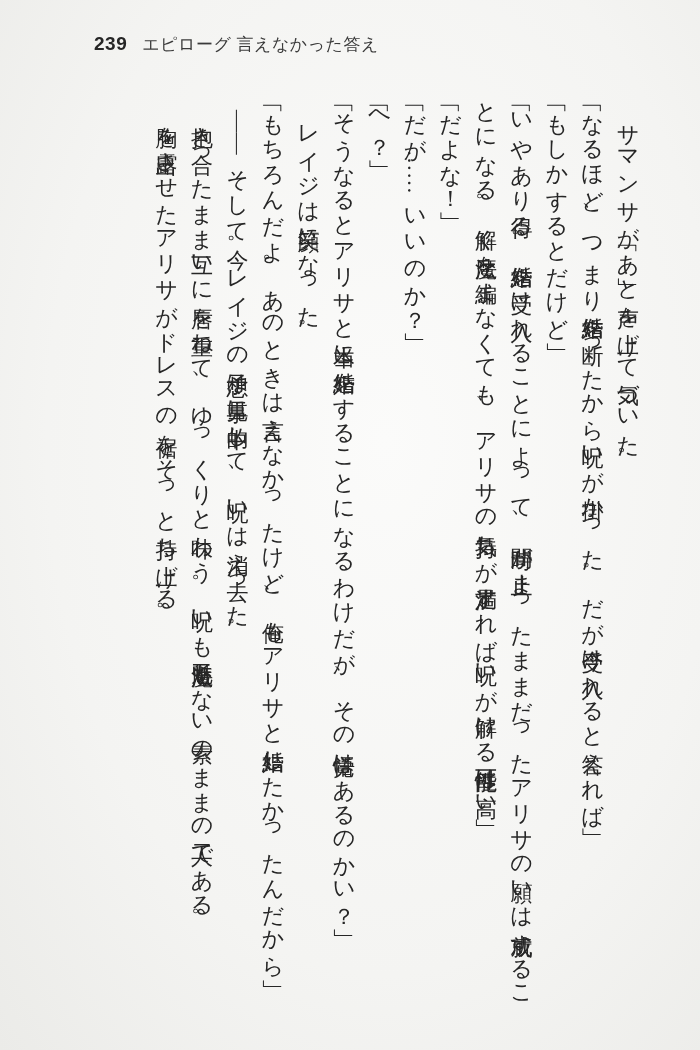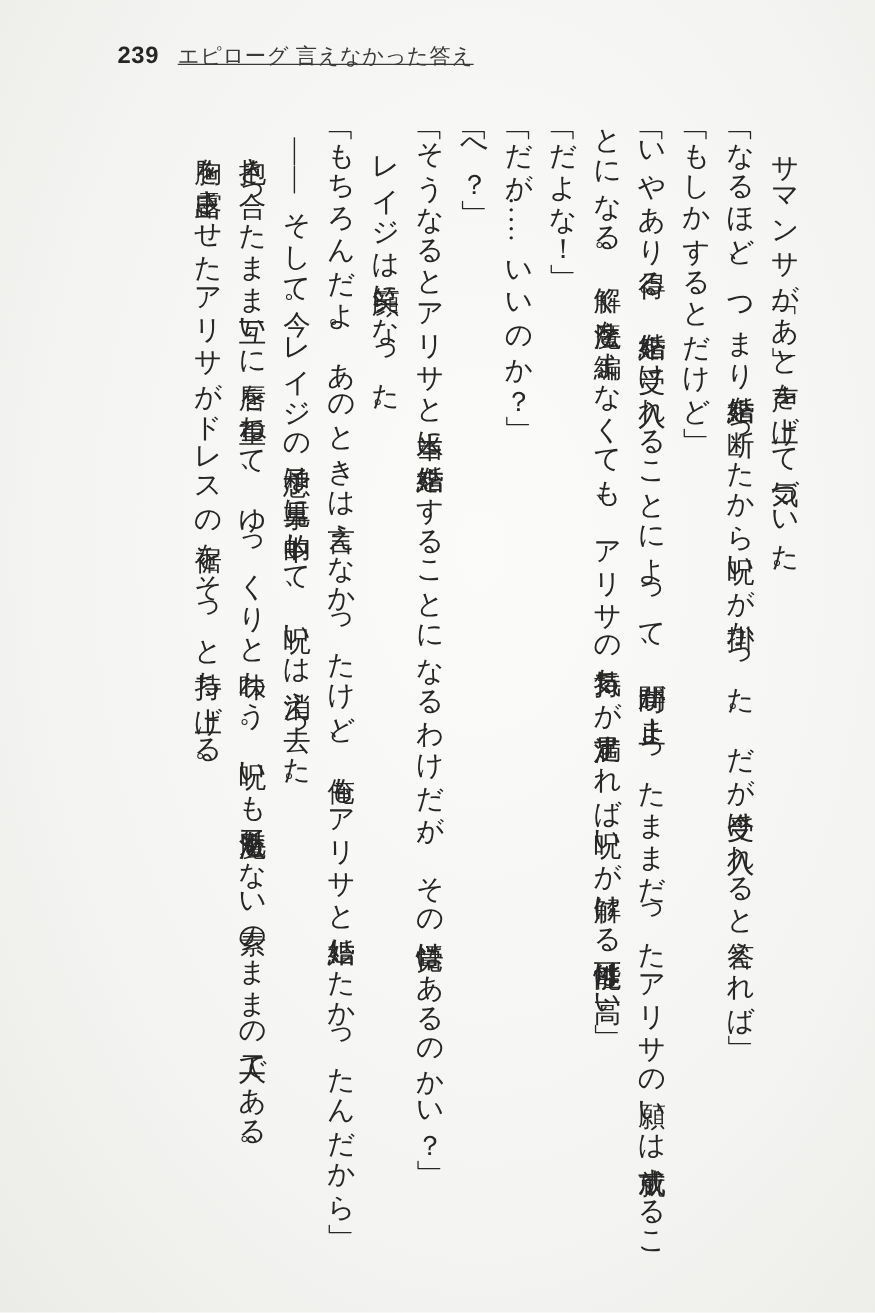--- a/index.html
+++ b/index.html
@@ -34,21 +34,20 @@
     font-size: 19px;
     font-weight: 700;
     letter-spacing: 0.5px;
     color: #262626;
   }
   .chapter {
     font-size: 17px;
     font-weight: 500;
     color: #3a3a3a;
     letter-spacing: 0.5px;
-    text-decoration: underline;
   }
   .text-body {
     position: absolute;
     top: 88px;
     right: 54px;
     height: 912px;
     writing-mode: vertical-rl;
     text-orientation: mixed;
     font-size: 22px;
     line-height: 35.5px;

